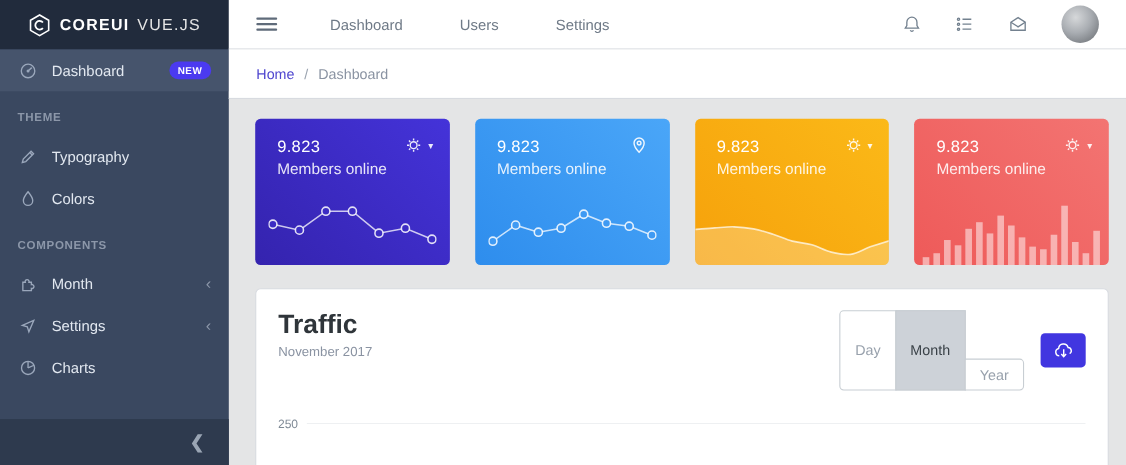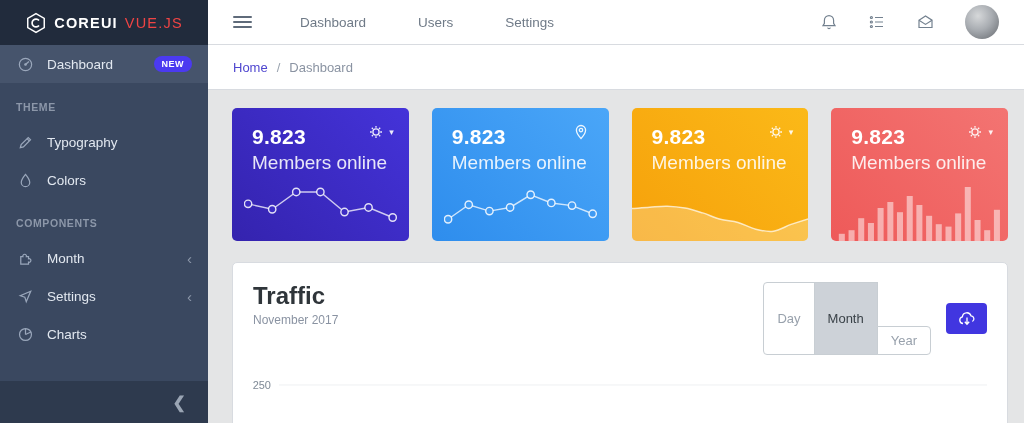--- a/index.html
+++ b/index.html
@@ -3,21 +3,21 @@
 <meta charset="utf-8">
 <style>
   * { margin:0; padding:0; box-sizing:border-box; }
   html,body { width:1024px; height:423px; overflow:hidden; font-family:"Liberation Sans", sans-serif; }
   .app { width:1024px; height:423px; display:flex; background:#e4e5e6; }
 
   
   .sidebar { width:208px; flex:0 0 208px; background:#3a4860; display:flex; flex-direction:column; }
   .brand { height:45px; background:#212b3c; display:flex; align-items:center; justify-content:center; gap:7px; }
   .brand-name { color:#fff; font-weight:bold; font-size:14.5px; letter-spacing:1.2px; }
-  .brand-suffix { color:#ef4444; font-size:14.5px; letter-spacing:1.2px; }
+  .brand-suffix { color:#e5e5e5; font-size:14.5px; letter-spacing:1.2px; }
   .nav-item { height:38px; display:flex; align-items:center; padding:0 16px; gap:13px;
               color:#e2e8f0; font-size:13.5px; cursor:pointer; }
   .nav-item.active { background:#46546c; }
   .nav-icon { width:18px; height:18px; color:#9aa7bb; display:flex; align-items:center; justify-content:center; flex:0 0 18px; }
   .nav-title { padding:18px 16px 10px; font-size:10.5px; font-weight:bold; letter-spacing:.6px; color:#8c97a9; }
   .badge-new { margin-left:auto; background:#4b3af0; color:#fff; font-size:9px; font-weight:bold;
                letter-spacing:.5px; padding:3px 8px; border-radius:10px; }
   .chev { margin-left:auto; color:#8c97a9; font-size:15px; line-height:1; }
   .minimizer { margin-top:auto; height:42px; background:#2e3a4e; display:flex; align-items:center;
                justify-content:flex-end; padding:0 22px; color:#9aa5b4; font-size:16px; font-weight:bold; cursor:pointer; }
@@ -38,22 +38,22 @@
                 padding:0 25px; font-size:13px; }
   .bc-home { color:#4f46cf; cursor:pointer; }
   .bc-sep { color:#9aa3af; margin:0 9px; }
   .bc-cur { color:#8a93a2; }
 
   
   .content { flex:1; padding:18px 16px 0 24px; overflow:hidden; }
   .cards-row { display:flex; gap:23px; }
   .stat-card { flex:1; height:133px; border-radius:5px; color:#fff; position:relative; overflow:hidden;
                padding:17px 20px; background:#888; }
-  .stat-value { font-size:21px; font-weight:bold; letter-spacing:.3px; }
-  .stat-label { font-size:19px; opacity:.88; margin-top:3px; }
+  .stat-value { font-size:15px; font-weight:normal; letter-spacing:.3px; }
+  .stat-label { font-size:14px; opacity:.88; margin-top:3px; }
   .stat-menu { position:absolute; top:15px; right:15px; display:flex; align-items:center; gap:4px;
                color:rgba(255,255,255,.9); cursor:pointer; }
   .stat-caret { font-size:9px; line-height:1; }
   .spark-line { position:absolute; left:12px; right:12px; bottom:8px; height:62px; }
   .spark-area { position:absolute; left:0; right:0; bottom:0; height:62px; }
   .spark-bars { position:absolute; left:6px; right:6px; bottom:0; height:64px; }
   .spark-line svg, .spark-area svg, .spark-bars svg { width:100%; height:100%; display:block; }
 
   .traffic-card { margin-top:21px; background:#fff; border:1px solid #d8dbe0; border-radius:5px;
                   padding:19px 20px; height:280px; }

